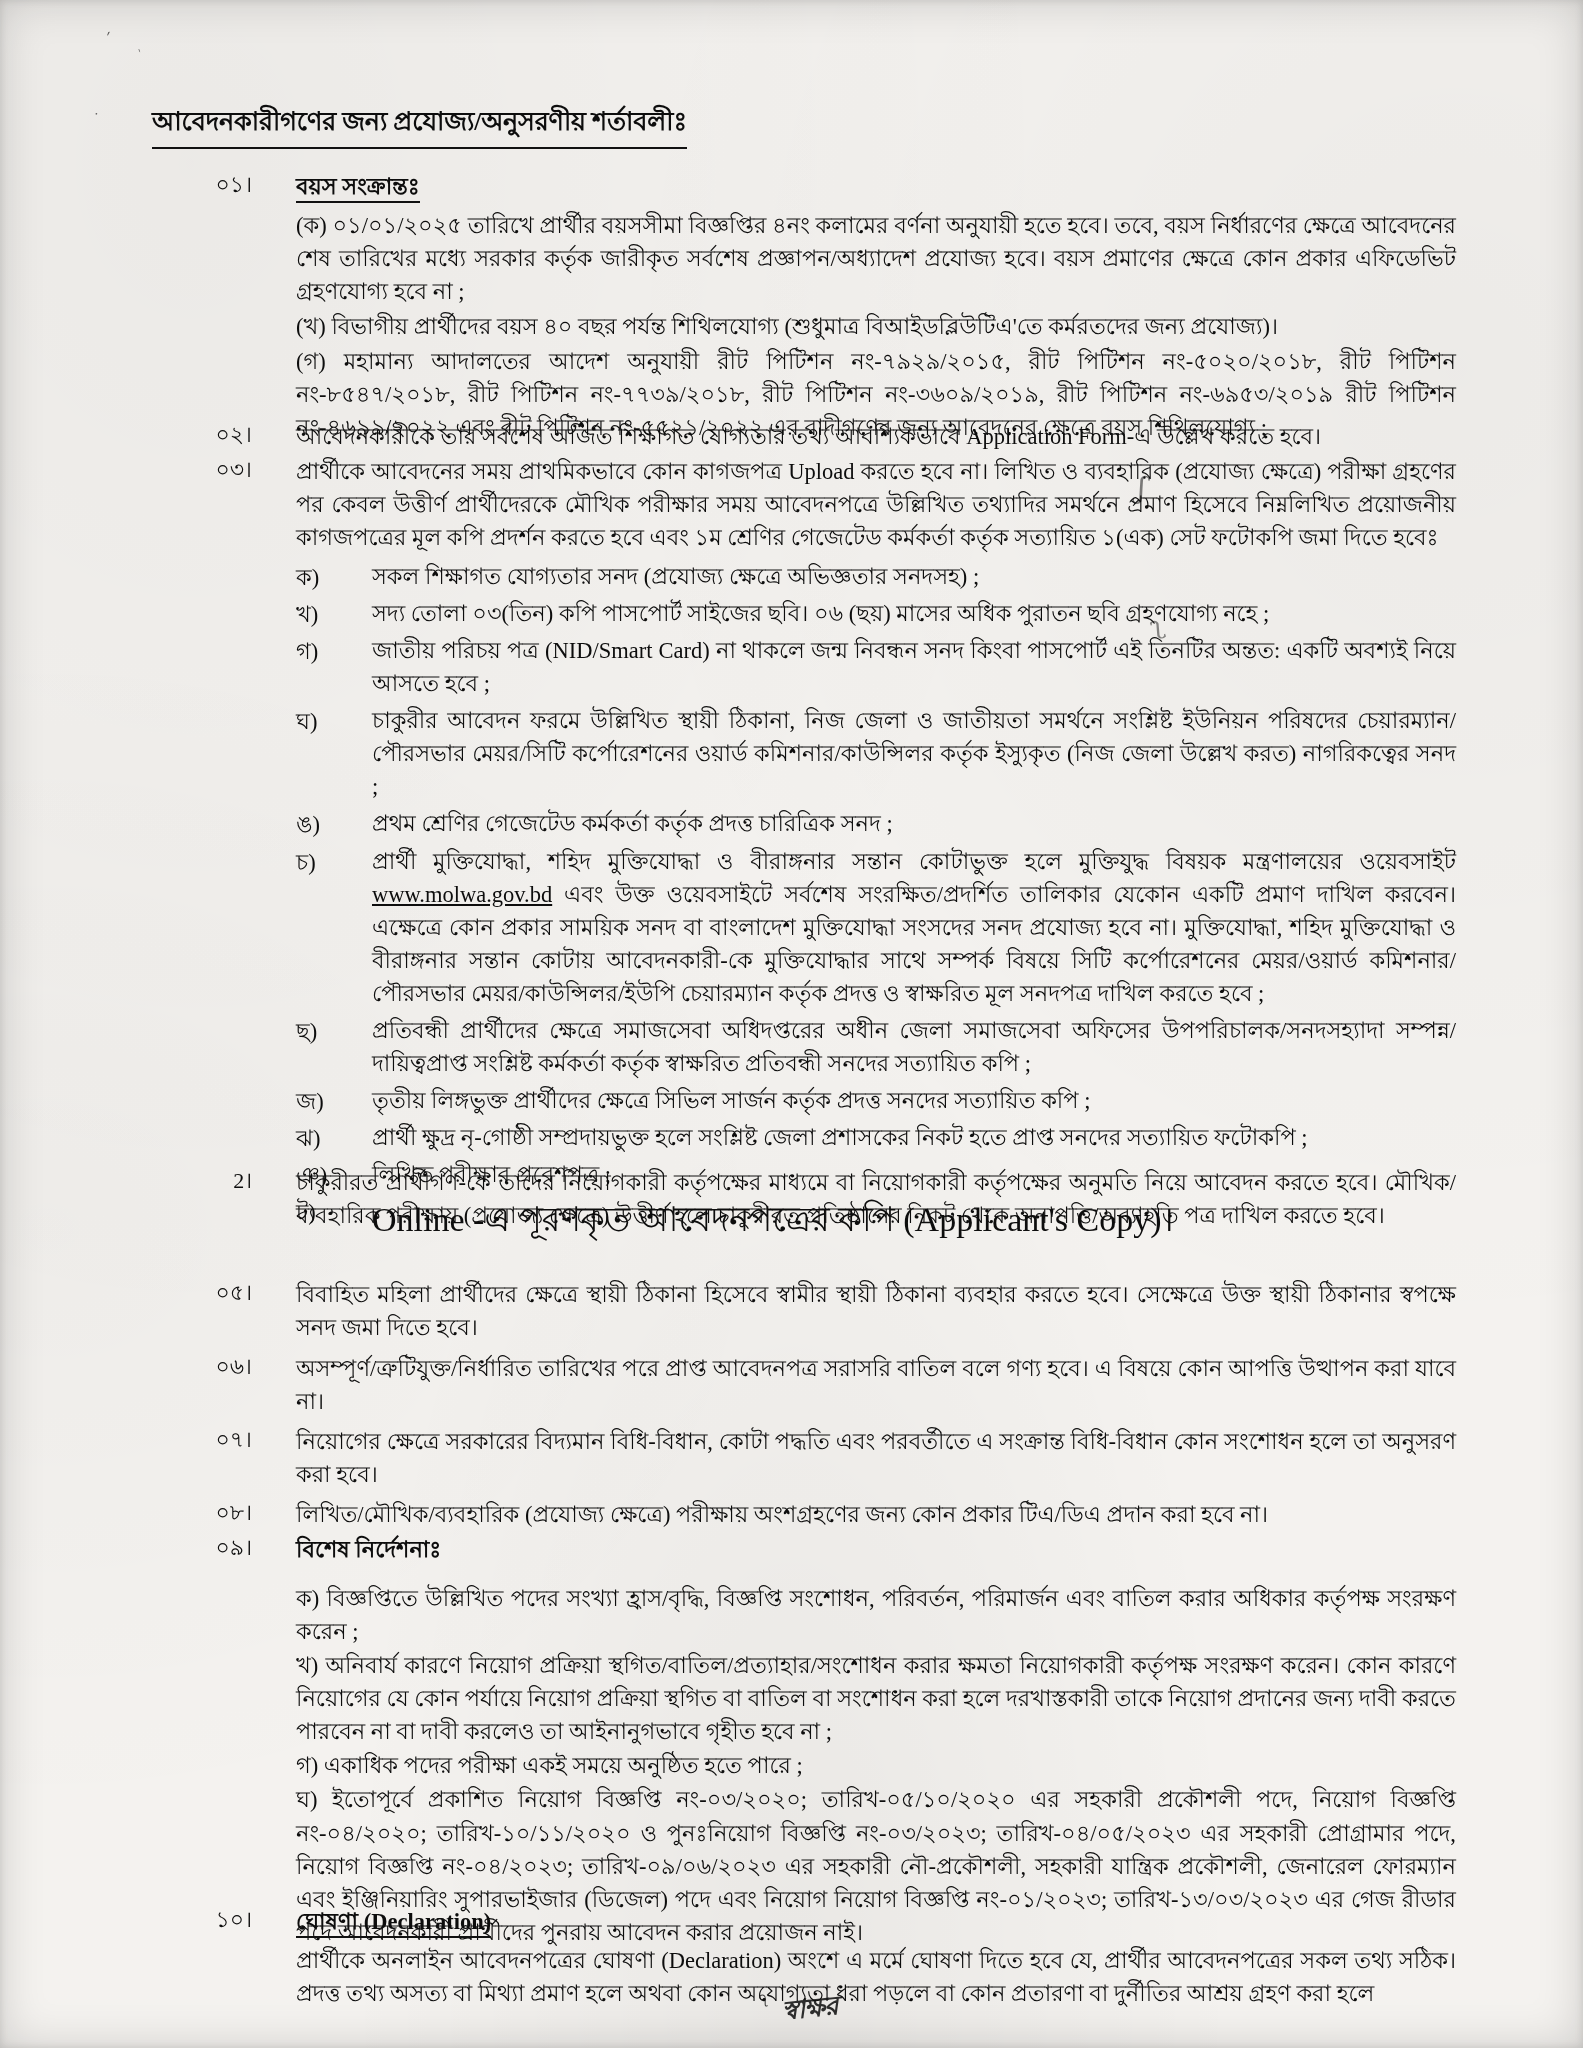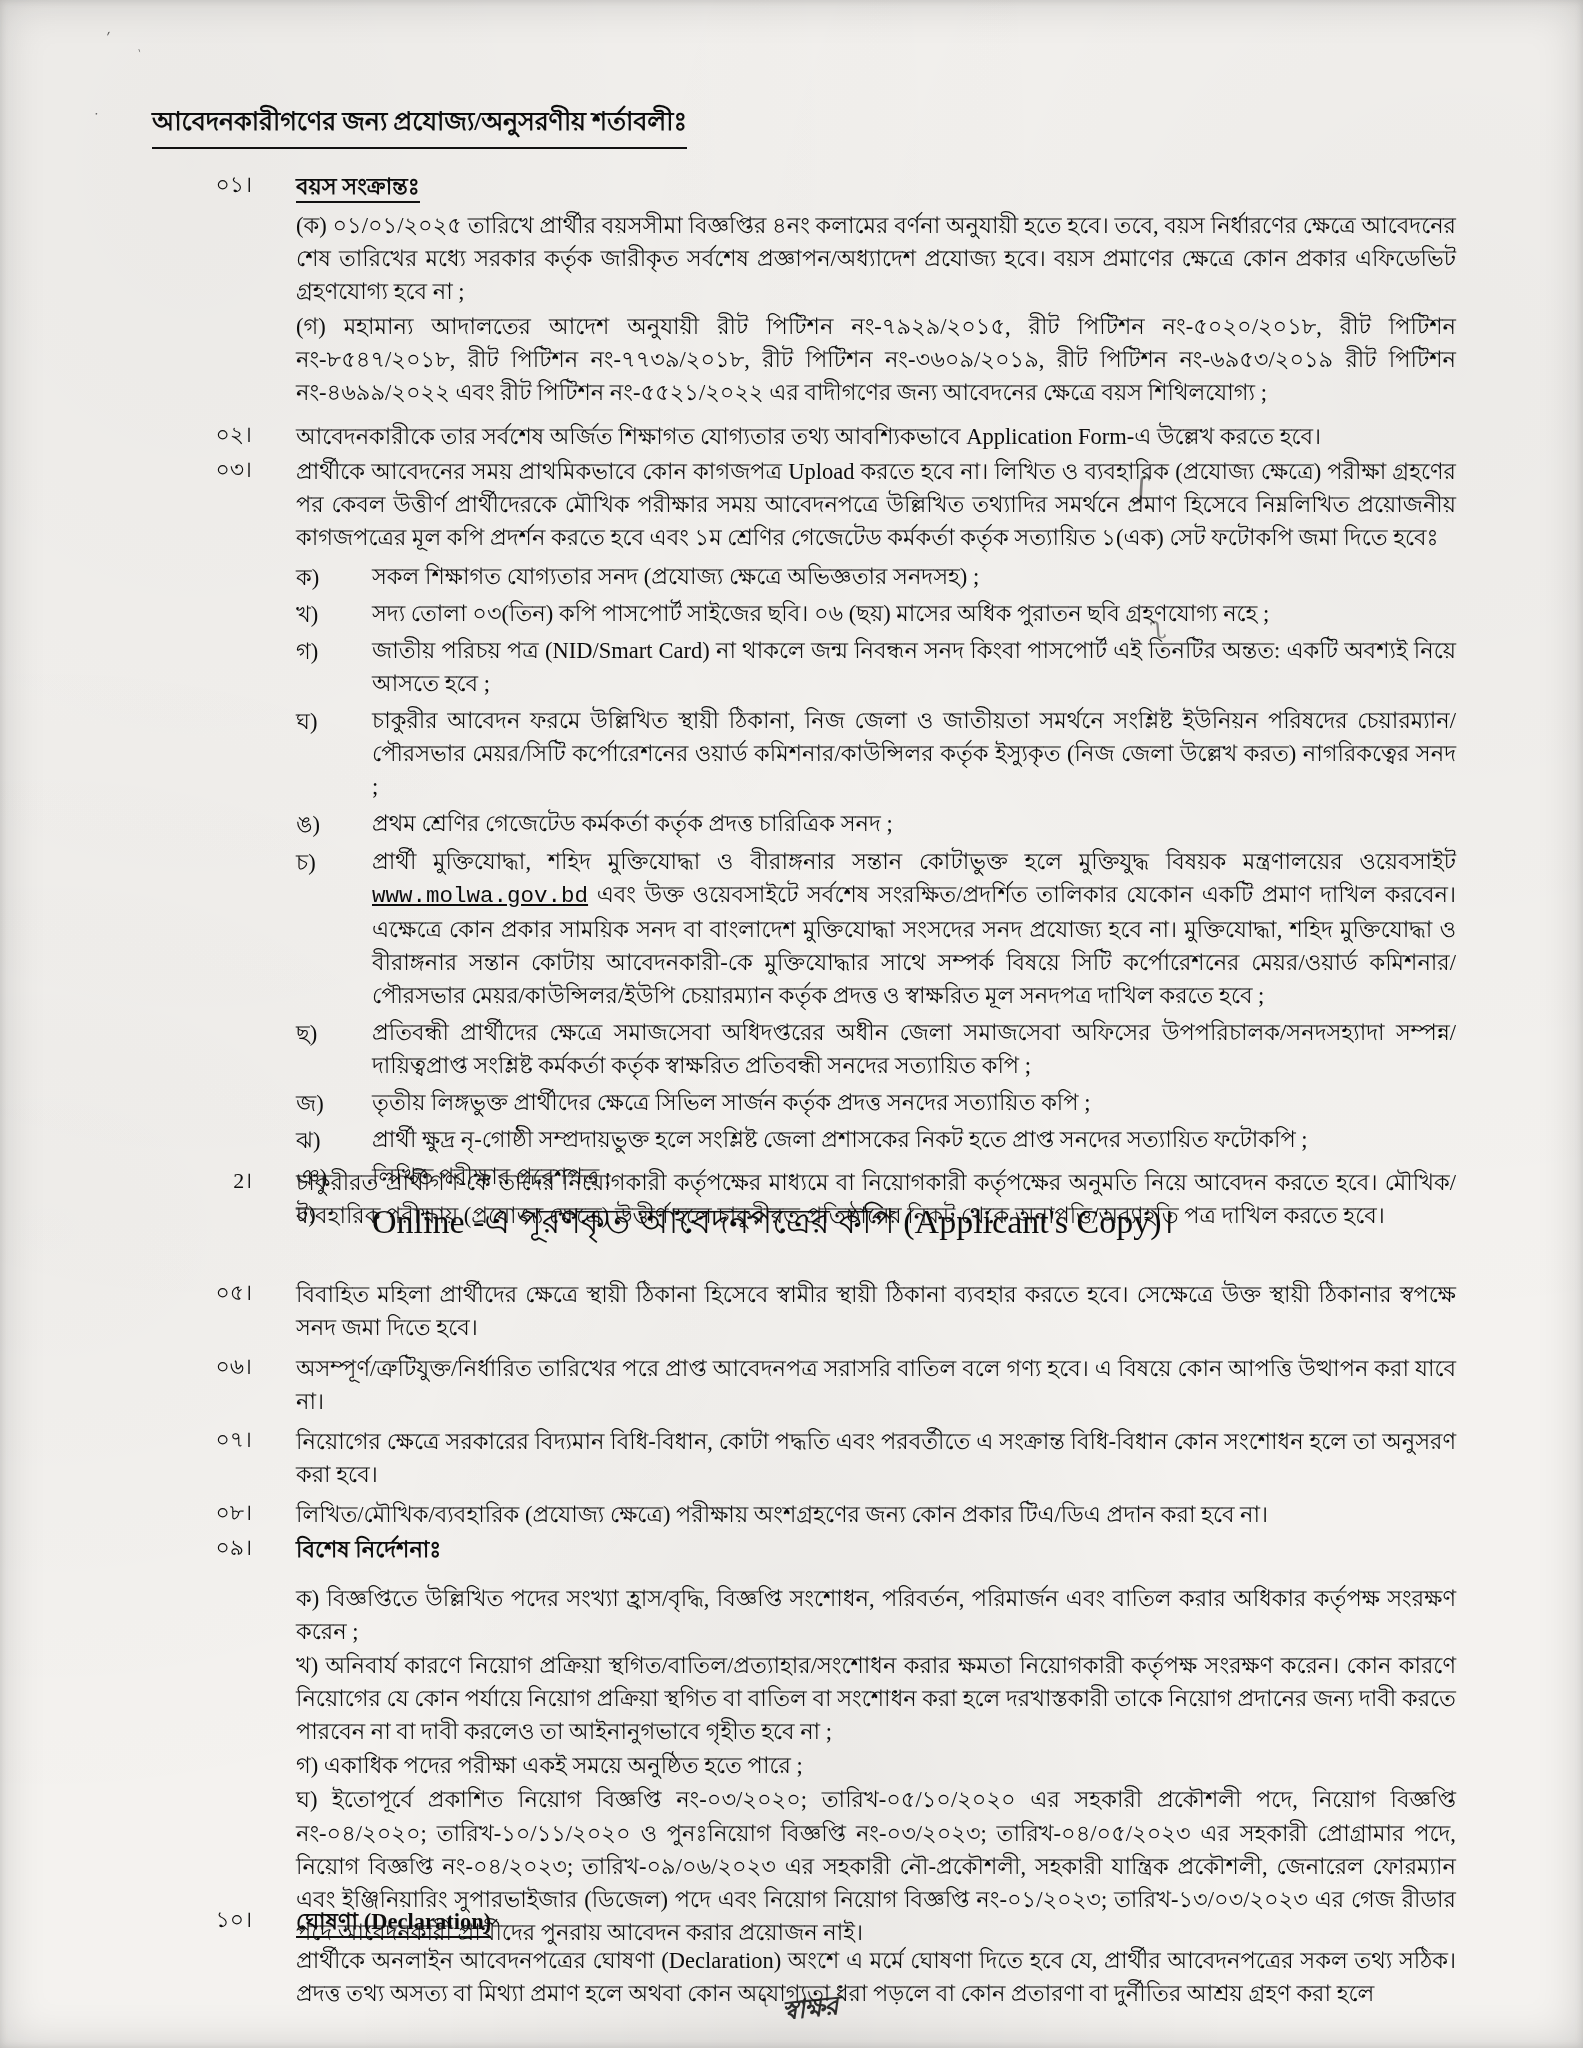--- a/index.html
+++ b/index.html
@@ -108,21 +108,21 @@
     line-height: 1.47;
     text-align: justify;
   }
   .litem.big .ltxt {
     font-size: 34px;
   }
 
   .eng { font-family: "Liberation Serif", serif; }
   .ulink {
     text-decoration: underline;
-    font-family: Liberation Mono, monospace;
+    font-family: Liberation Serif, serif;
   }
   .bold { font-weight: bold; }
 
   
   .para { margin: 0 0 1px 0; text-align: justify; }
 
   
   .mark {
     position: absolute;
     color: #1a1a1a;
@@ -164,20 +164,21 @@
     <div class="mark m4">ʃ</div>
     <div class="mark m5">ʅ</div>
 
     <div class="doc-heading">আবেদনকারীগণের জন্য প্রযোজ্য/অনুসরণীয় শর্তাবলীঃ</div>
 
     <div class="sec" style="top:170px;">
       <div class="sec-num">০১।</div>
       <div class="sec-body">
         <div class="sub-title">বয়স সংক্রান্তঃ</div>
         <div style="margin-top:6px;">(ক) ০১/০১/২০২৫ তারিখে প্রার্থীর বয়সসীমা বিজ্ঞপ্তির ৪নং কলামের বর্ণনা অনুযায়ী হতে হবে। তবে, বয়স নির্ধারণের ক্ষেত্রে আবেদনের শেষ তারিখের মধ্যে সরকার কর্তৃক জারীকৃত সর্বশেষ প্রজ্ঞাপন/অধ্যাদেশ প্রযোজ্য হবে। বয়স প্রমাণের ক্ষেত্রে কোন প্রকার এফিডেভিট গ্রহণযোগ্য হবে না ;</div>
+        <div style="margin-top:2px;">(খ) বিভাগীয় প্রার্থীদের বয়স ৪০ বছর পর্যন্ত শিথিলযোগ্য (শুধুমাত্র বিআইডব্লিউটিএ'তে কর্মরতদের জন্য প্রযোজ্য)।</div>
         <div style="margin-top:2px;">(গ) মহামান্য আদালতের আদেশ অনুযায়ী রীট পিটিশন নং-৭৯২৯/২০১৫, রীট পিটিশন নং-৫০২০/২০১৮, রীট পিটিশন নং-৮৫৪৭/২০১৮, রীট পিটিশন নং-৭৭৩৯/২০১৮, রীট পিটিশন নং-৩৬০৯/২০১৯, রীট পিটিশন নং-৬৯৫৩/২০১৯ রীট পিটিশন নং-৪৬৯৯/২০২২ এবং রীট পিটিশন নং-৫৫২১/২০২২ এর বাদীগণের জন্য আবেদনের ক্ষেত্রে বয়স শিথিলযোগ্য ;</div>
       </div>
     </div>
 
     <div class="sec" style="top:420px;">
       <div class="sec-num">০২।</div>
       <div class="sec-body">আবেদনকারীকে তার সর্বশেষ অর্জিত শিক্ষাগত যোগ্যতার তথ্য আবশ্যিকভাবে Application Form-এ উল্লেখ করতে হবে।</div>
     </div>
 
     <div class="sec" style="top:455px;">

